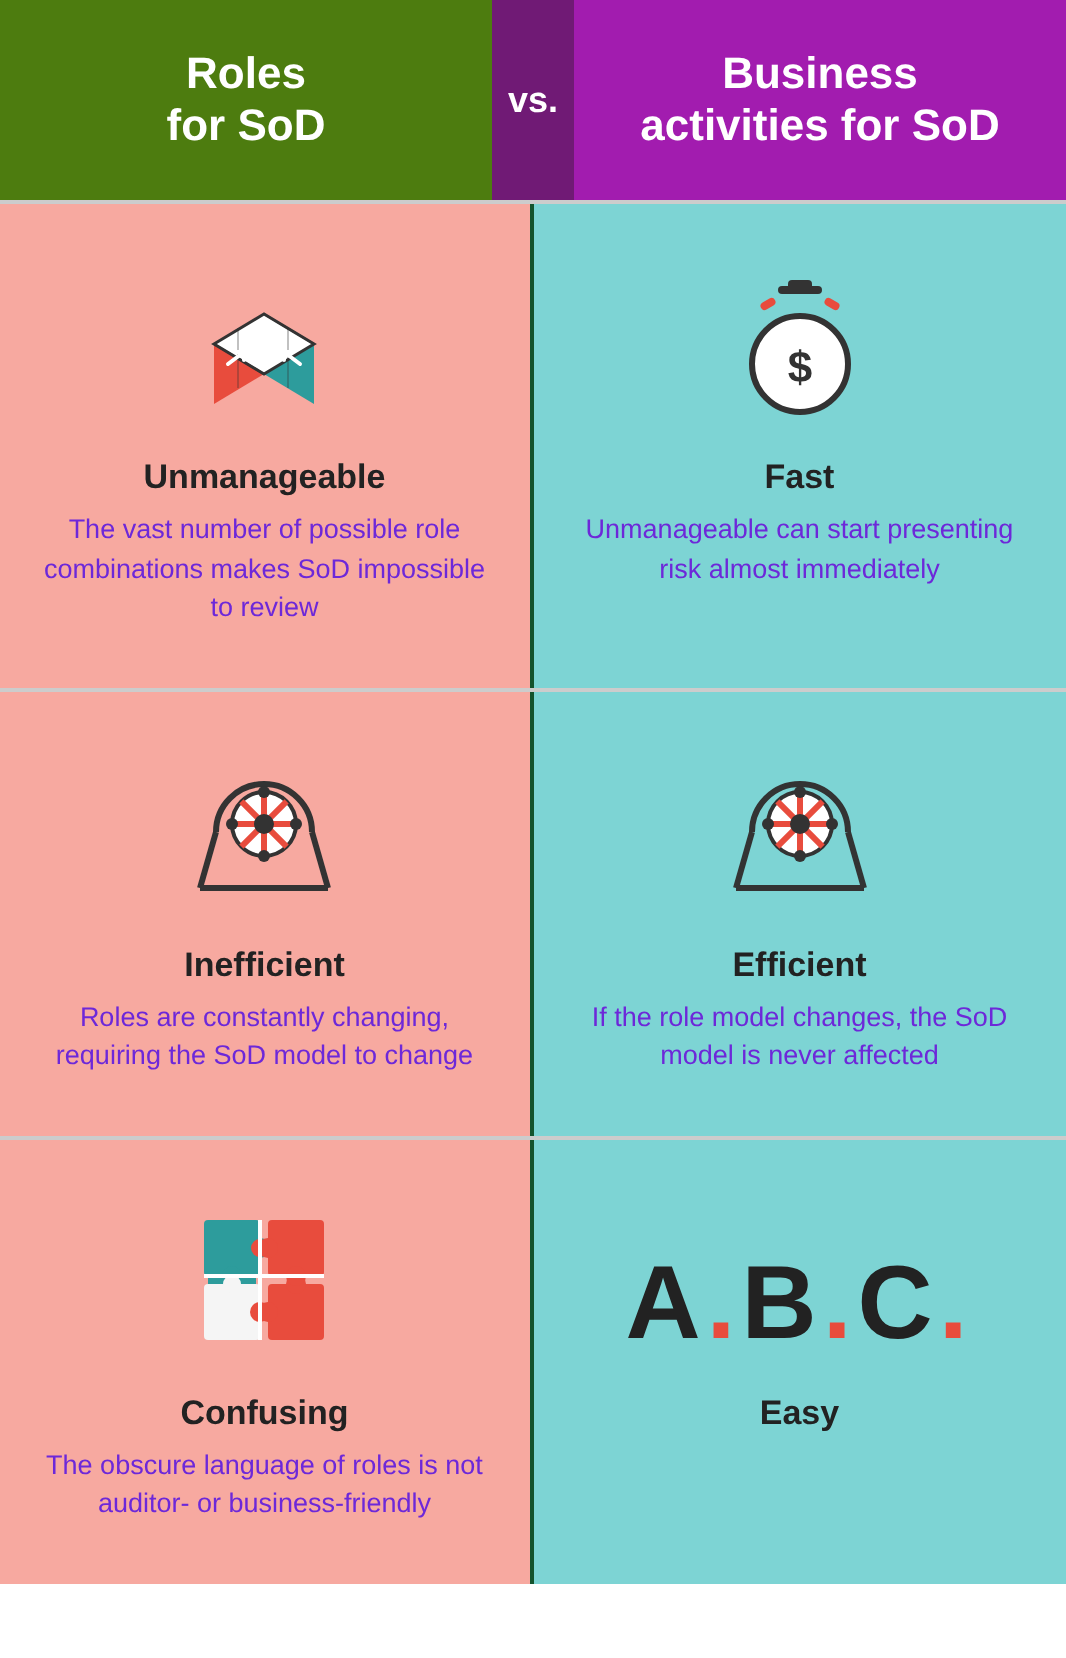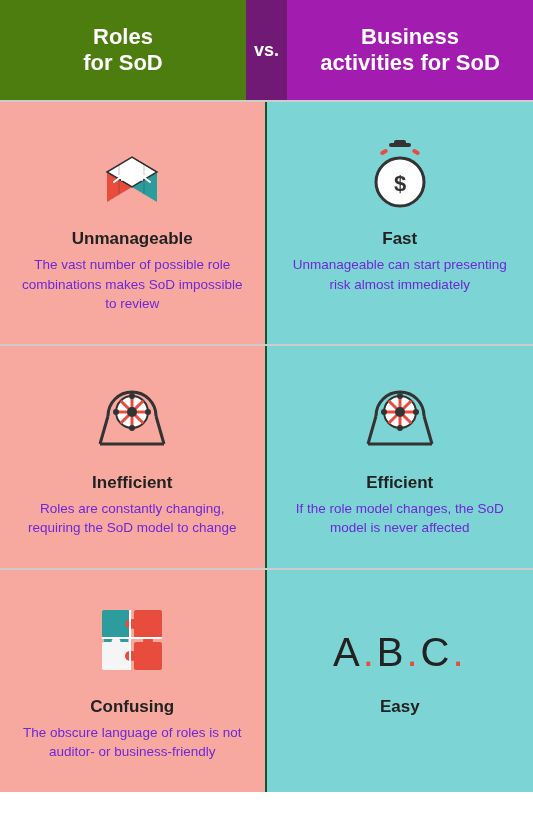--- a/index.html
+++ b/index.html
@@ -247,17 +247,17 @@
 
         <line x1="40" y1="12" x2="40" y2="72" stroke="white" stroke-width="2"></line>
         <line x1="12" y1="40" x2="72" y2="40" stroke="white" stroke-width="2"></line>
       </svg>
     </div>
     <div class="cell-title">Confusing</div>
     <div class="cell-desc">The obscure language of roles is not auditor- or business-friendly</div>
   </div>
   <div class="cell cell-right">
     <div class="cell-icon">
-      <div style="font-size:40px; font-weight:400; color:#222; letter-spacing:3px;margin-top:25px;">A<span style="color:#e84c3d;">.</span>B<span style="color:#e84c3d;">.</span>C<span style="color:#e84c3d;">.</span></div>
+      <div style="font-size:52px; font-weight:700; color:#222; letter-spacing:3px;margin-top:25px;">A<span style="color:#e84c3d;">.</span>B<span style="color:#e84c3d;">.</span>C<span style="color:#e84c3d;">.</span></div>
     </div>
     <div class="cell-title">Easy</div>
   </div>
 </div>
 
 </body></html>

